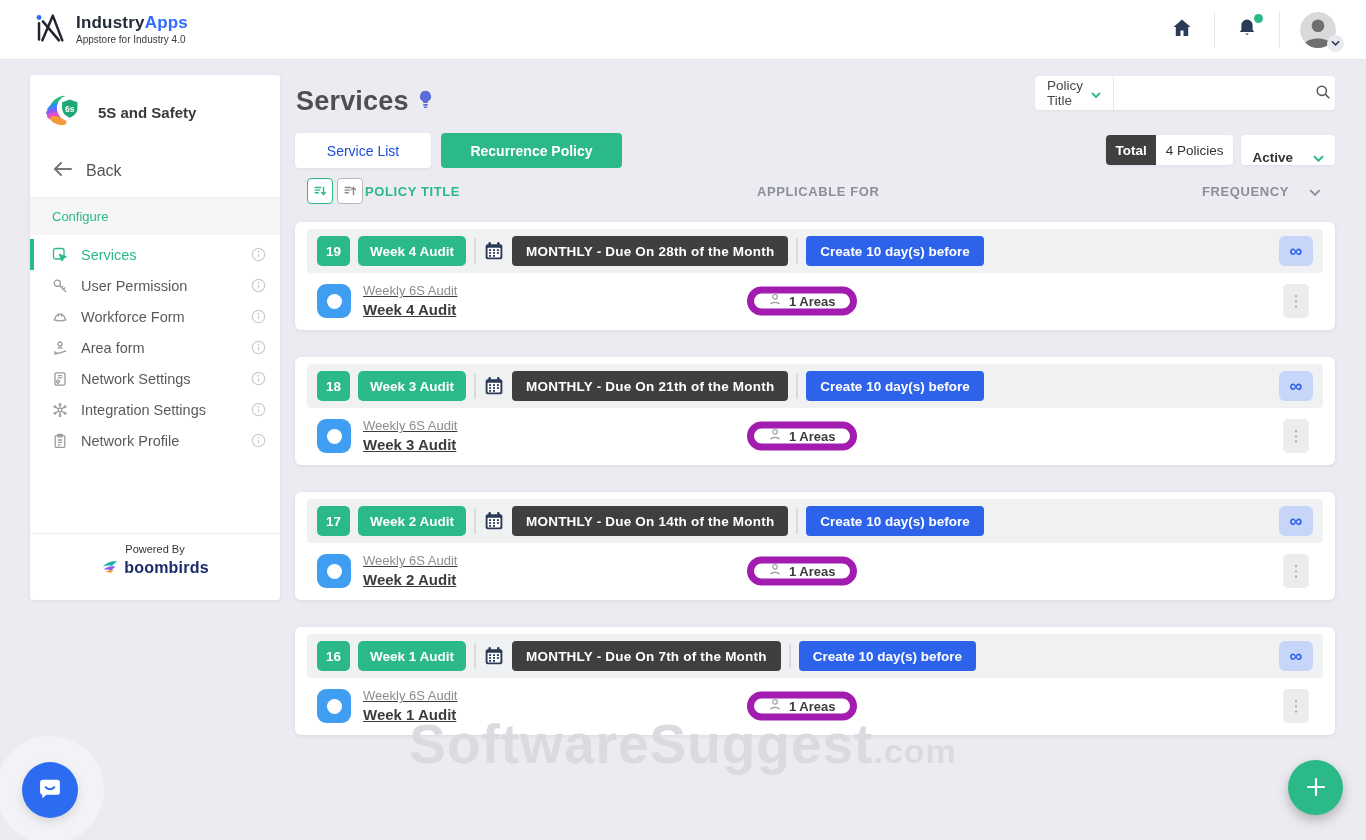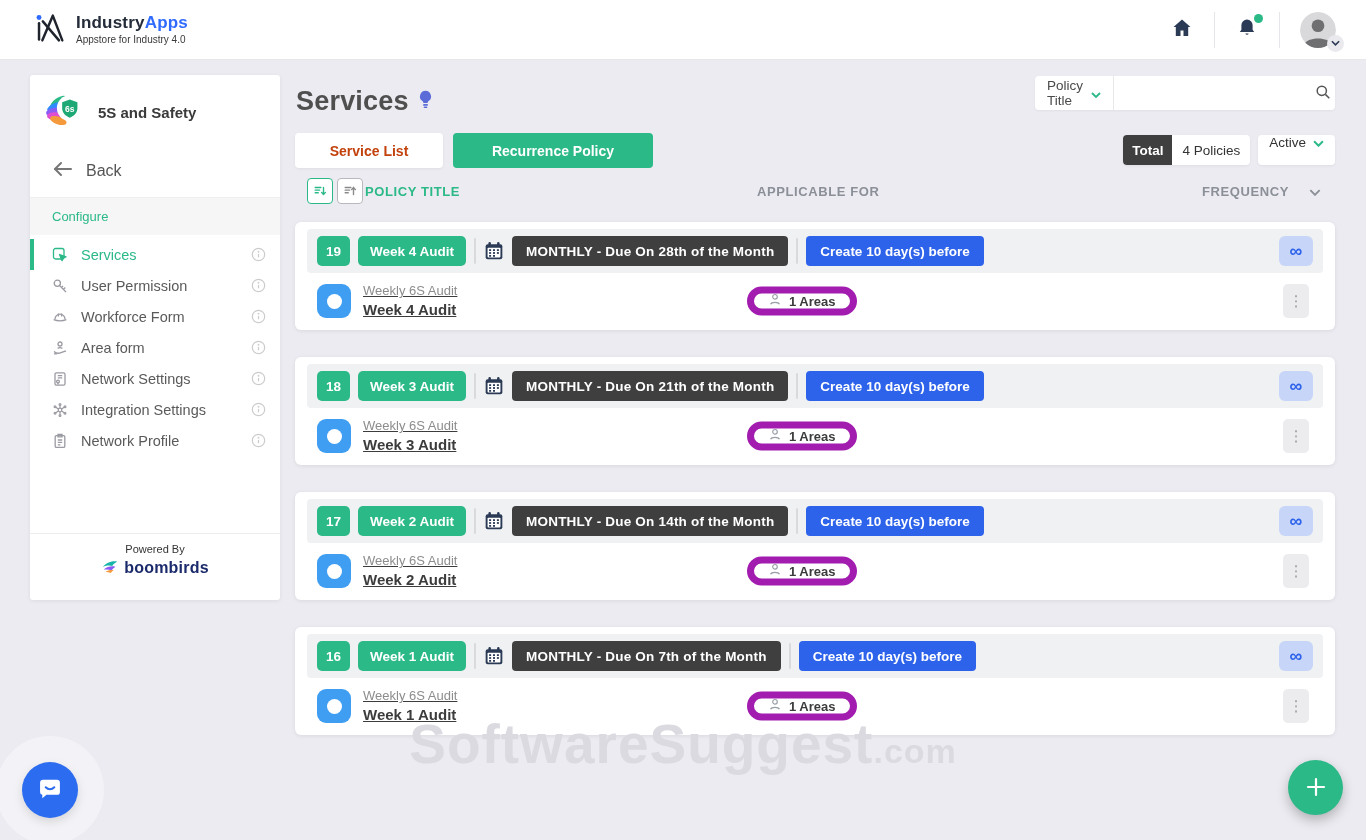--- a/index.html
+++ b/index.html
@@ -66,27 +66,27 @@
   }
   .search-filter { display:flex; align-items:center; gap:8px; padding:0 12px; font-size:13.5px; color:#4a4a4a; border-right:1px solid #e8e8e8; height:100%; cursor:pointer; }
   .search-filter .chev { color:#2bb987; }
   .searchbar input { flex:1; border:none; outline:none; height:100%; padding:0 8px; font-size:14px; background:transparent; font-family:"Liberation Sans", sans-serif; }
   .search-btn { border:none; background:none; padding:0 10px 0 4px; cursor:pointer; display:flex; }
   .tabs { position:absolute; top:73px; left:0; display:flex; gap:10px; }
   .tab {
     height:35px; border:none; border-radius:4px; font-size:14px; cursor:pointer;
     font-family:"Liberation Sans", sans-serif;
   }
-  .tab.plain { background:#fff; color:#c2410c; width:148px; box-shadow:0 1px 3px rgba(0,0,0,.06);font-weight:bold; }
-  .tab.active { background:#2bb987; color:#fff; font-weight:700; width:200px; }
+  .tab.plain { background:#fff; color:#1d4ed8; width:136px; box-shadow:0 1px 3px rgba(0,0,0,.06); }
+  .tab.active { background:#2bb987; color:#fff; font-weight:700; width:181px; }
   .summary { position:absolute; top:75px; right:0; display:flex; gap:8px; align-items:center; }
   .total-group { display:flex; background:#fff; border-radius:4px; overflow:hidden; height:30px; box-shadow:0 1px 3px rgba(0,0,0,.06); }
   .total-label { background:#3f3f3f; color:#fff; font-size:13.5px; font-weight:700; display:flex; align-items:center; padding:0 9px; }
   .total-count { display:flex; align-items:center; padding:0 10px; font-size:13.5px; color:#333; }
-  .active-select { background:#fff; border-radius:4px; height:30px; display:flex; align-items:flex-start; gap:7px; padding:0 11px; font-size:13.5px; font-weight:400; color:#333; cursor:pointer; box-shadow:0 1px 3px rgba(0,0,0,.06); }
+  .active-select { background:#fff; border-radius:4px; height:30px; display:flex; align-items:flex-end; gap:20px; padding:0 11px; font-size:13.5px; font-weight:700; color:#333; cursor:pointer; box-shadow:0 1px 3px rgba(0,0,0,.06); }
   .active-select .chev { color:#2bb987; }
   .thead { position:absolute; top:118px; left:0; right:0; height:28px; }
   .sort-btn { position:absolute; top:0; width:26px; height:26px; border-radius:4px; background:#fff; display:flex; align-items:center; justify-content:center; cursor:pointer; }
   .sort-btn.desc { left:12px; border:1.5px solid #2bb987; color:#2bb987; }
   .sort-btn.asc { left:42px; border:1.5px solid #b9b9bd; color:#8a8a8a; }
   .th { font-size:13px; font-weight:700; letter-spacing:.6px; color:#8b8f98; position:absolute; top:6px; }
   .th.green { color:#2bb987; left:70px; }
   .th.mid { left:462px; }
   .th.right { right:14px; display:flex; align-items:center; gap:20px; }
   .cards { position:absolute; top:162px; left:0; right:0; }

